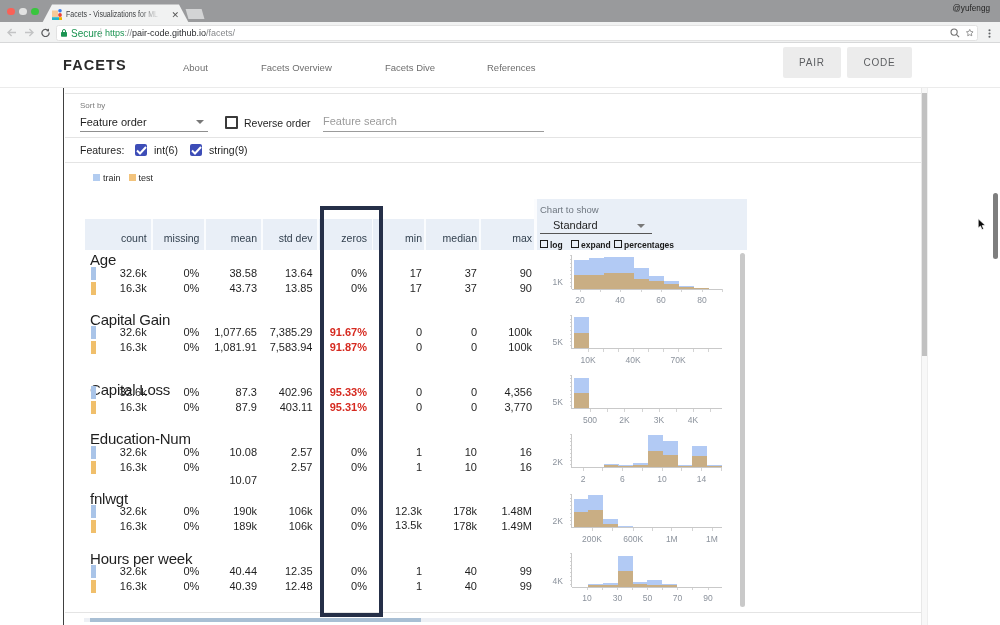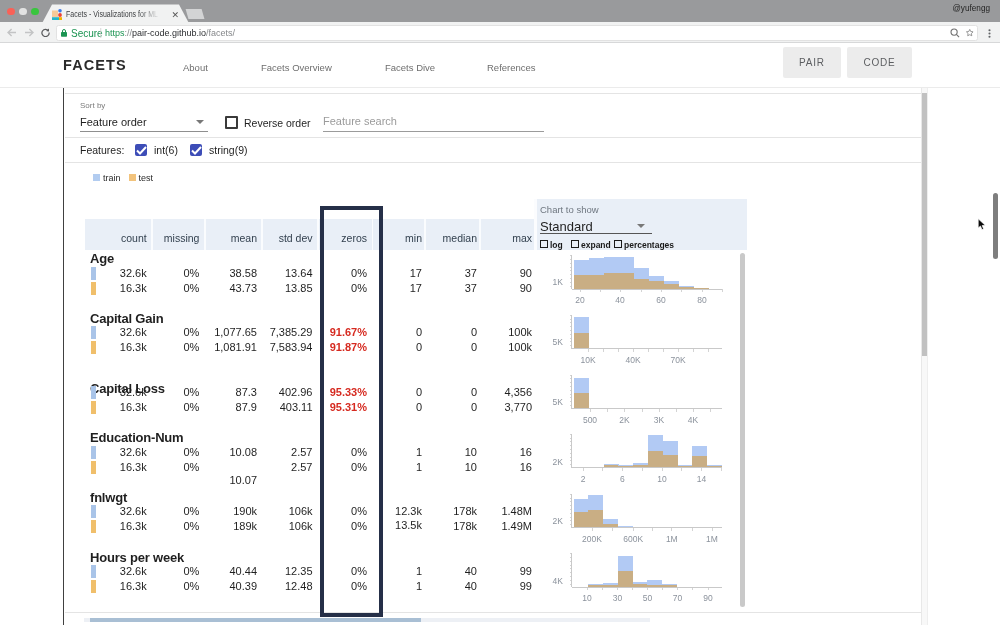--- a/index.html
+++ b/index.html
@@ -53,27 +53,27 @@
 
 #tbl { position:absolute; left:21px; top:111px; width:662px; height:426px; }
 #thead { position:absolute; left:0; top:0; width:448.5px; height:20px; background:#c7daed; }
 #thead span { position:absolute; left:10px; top:4.5px; font-size:10.3px; font-weight:bold; color:#1d2b3a; letter-spacing:-0.35px; }
 #chpanel { position:absolute; left:450px; top:0; width:212px; height:51px; background:#e9eff7; }
 #subhead { position:absolute; left:0; top:20px; width:450px; height:31px; background:#e9eff7; }
 .vline { position:absolute; top:20px; width:1.5px; height:31px; background:#fafcfe; }
 .colh { position:absolute; top:33px; font-size:10.5px; color:#33414f; }
 .num { position:absolute; font-size:11px; color:#1f1f1f; text-align:right; }
 .rednum { color:#d62a20; font-weight:bold; }
-.fname { position:absolute; left:5px; font-size:13px; font-weight:bold; color:#1f1f1f; letter-spacing:-0.2px; }
+.fname { position:absolute; left:5px; font-size:15px; font-weight:normal; color:#1f1f1f; letter-spacing:-0.2px; }
 .mark { position:absolute; left:5.5px; width:5px; height:13px; }
 .mtrain { background:#a9c4e8; }
 .mtest { background:#f0bf6b; }
 
 #ch2show { position:absolute; left:455px; top:5px; font-size:9.5px; color:#6f7780; }
-#chstd { position:absolute; left:455px; top:20px; font-size:13px; color:#1f1f1f; }
+#chstd { position:absolute; left:468px; top:20px; font-size:11px; color:#1f1f1f; }
 .scb { position:absolute; width:8px; height:8px; border:1.5px solid #1a1a1a; background:#e9eff7; }
 .scbl { position:absolute; font-size:8.5px; font-weight:bold; color:#1a1a1a; }
 
 #annot { position:absolute; left:320px; top:206px; width:63px; height:411px;
   border:4.5px solid #252f48; }
 
 #pagesb { position:absolute; left:921px; top:88px; width:6.5px; height:537px; background:#f8f8f8;
   border-left:1px solid #e8e8e8; border-right:1px solid #eeeeee; }
 #pagesbthumb { position:absolute; left:921.5px; top:93px; width:5.5px; height:263px; background:#c1c1c1; }
 #macthumb { position:absolute; left:992.5px; top:193px; width:5px; height:66px; background:#7e7e7e;

